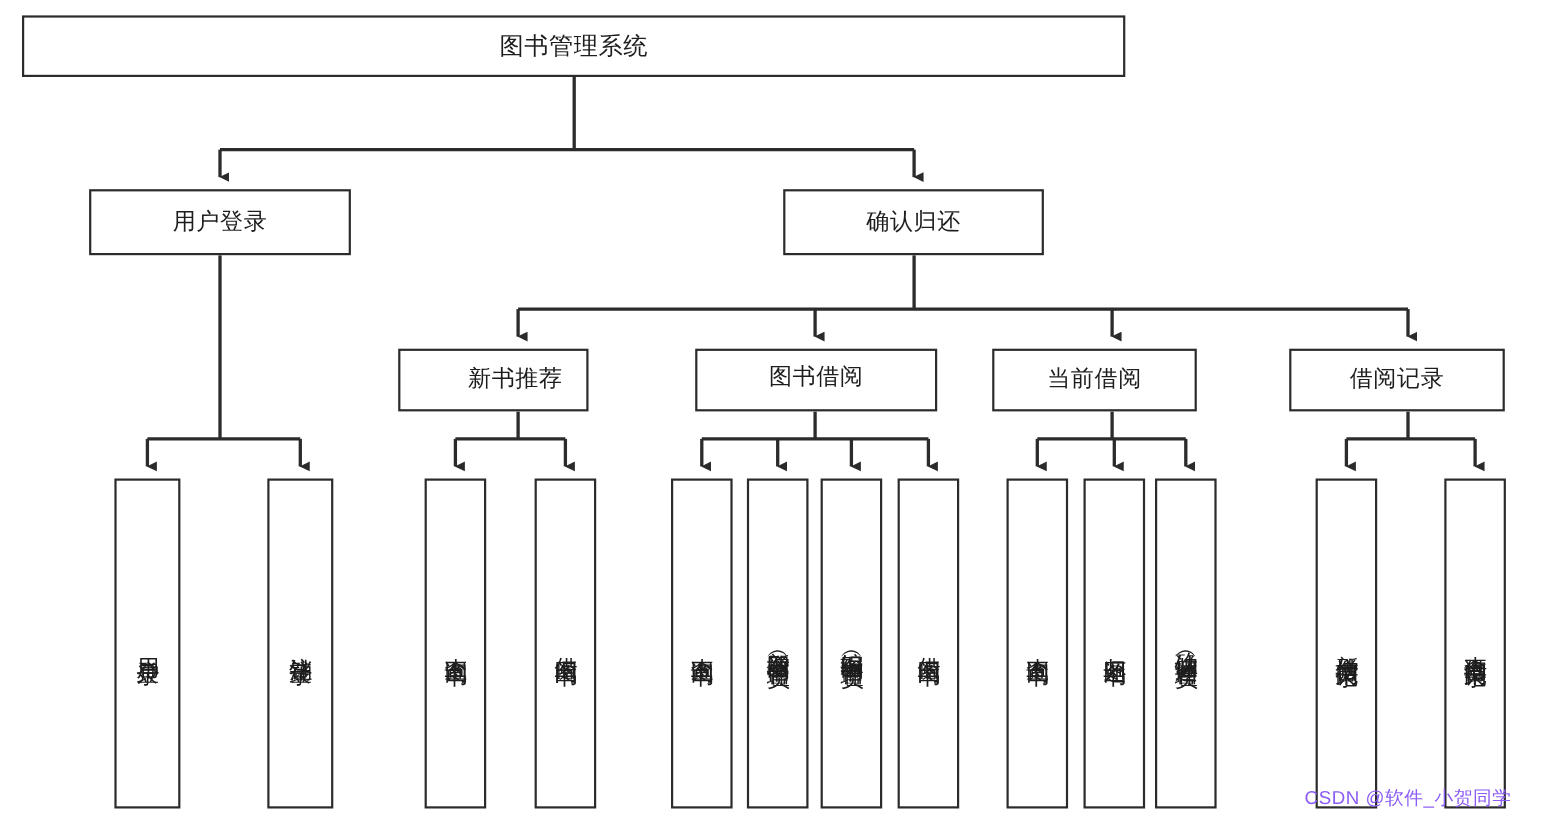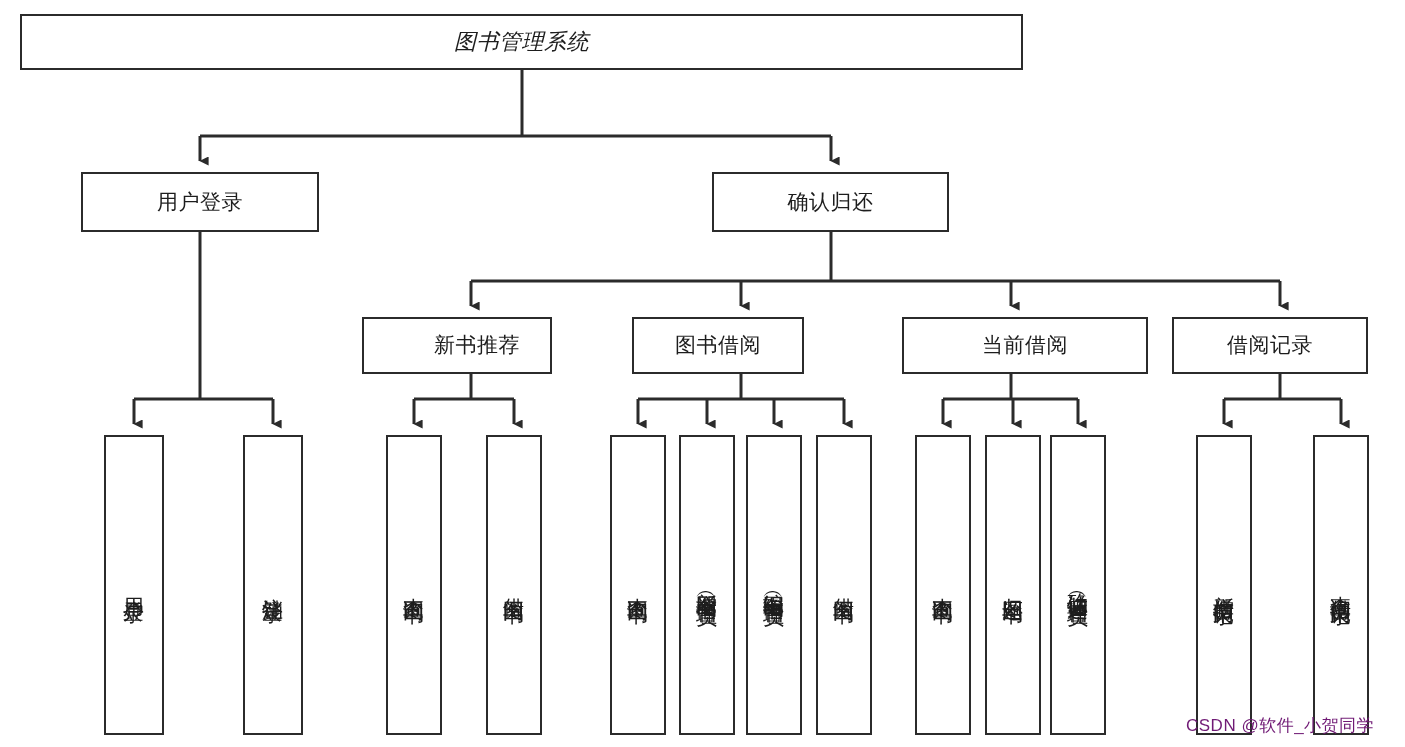--- a/index.html
+++ b/index.html
@@ -62,21 +62,21 @@
     font-size: 21px;
     letter-spacing: 2px;
     line-height: 1;
     white-space: nowrap;
   }
   .watermark {
     position: absolute;
     left: 1186px;
     top: 714px;
     font-size: 17px;
-    color: #701a75;
+    color: #8b5cf6;
     white-space: nowrap;
     letter-spacing: 0.5px;
     font-family: "Liberation Sans", "DejaVu Sans", sans-serif;
   }
 </style>
 </head>
 <body>
 
 <div id="diagram-root">
 
@@ -117,36 +117,36 @@
         <path d="M 1013 399 L 1013 424" marker-end="url(#arrowhead)"></path>
         <path d="M 1078 399 L 1078 424" marker-end="url(#arrowhead)"></path>
         <path d="M 1280 374 L 1280 399"></path>
         <path d="M 1224 399 L 1341 399"></path>
         <path d="M 1224 399 L 1224 424" marker-end="url(#arrowhead)"></path>
         <path d="M 1341 399 L 1341 424" marker-end="url(#arrowhead)"></path>
       </g>
   </svg>
 
   <div id="node-layer">
-      <div class="node horiz root" style="left: 20px; top: 14px; width: 1003px; height: 56px; font-style: italic;">
+      <div class="node horiz root" style="left: 20px; top: 14px; width: 1003px; height: 56px;">
         <span class="label">图书管理系统</span>
       </div>
       <div class="node horiz" style="left: 81px; top: 172px; width: 238px; height: 60px;">
         <span class="label">用户登录</span>
       </div>
       <div class="node horiz" style="left: 712px; top: 172px; width: 237px; height: 60px;">
         <span class="label">确认归还</span>
       </div>
-      <div class="node horiz" style="left: 362px; top: 317px; width: 190px; height: 57px; padding-left: 40px;">
+      <div class="node horiz" style="left: 362px; top: 317px; width: 173px; height: 57px; padding-left: 40px;">
         <span class="label">新书推荐</span>
       </div>
-      <div class="node horiz" style="left: 632px; top: 317px; width: 172px; height: 57px;">
+      <div class="node horiz" style="left: 632px; top: 317px; width: 220px; height: 57px; font-family: Liberation Mono, monospace;">
         <span class="label">图书借阅</span>
       </div>
-      <div class="node horiz" style="left: 902px; top: 317px; width: 246px; height: 57px;">
+      <div class="node horiz" style="left: 902px; top: 317px; width: 186px; height: 57px;">
         <span class="label">当前借阅</span>
       </div>
       <div class="node horiz" style="left: 1172px; top: 317px; width: 196px; height: 57px;">
         <span class="label">借阅记录</span>
       </div>
       <div class="node vert" style="left: 104px; top: 435px; width: 60px; height: 300px;">
         <span class="label">用户登录</span>
       </div>
       <div class="node vert" style="left: 243px; top: 435px; width: 60px; height: 300px;">
         <span class="label">注销登录</span>

